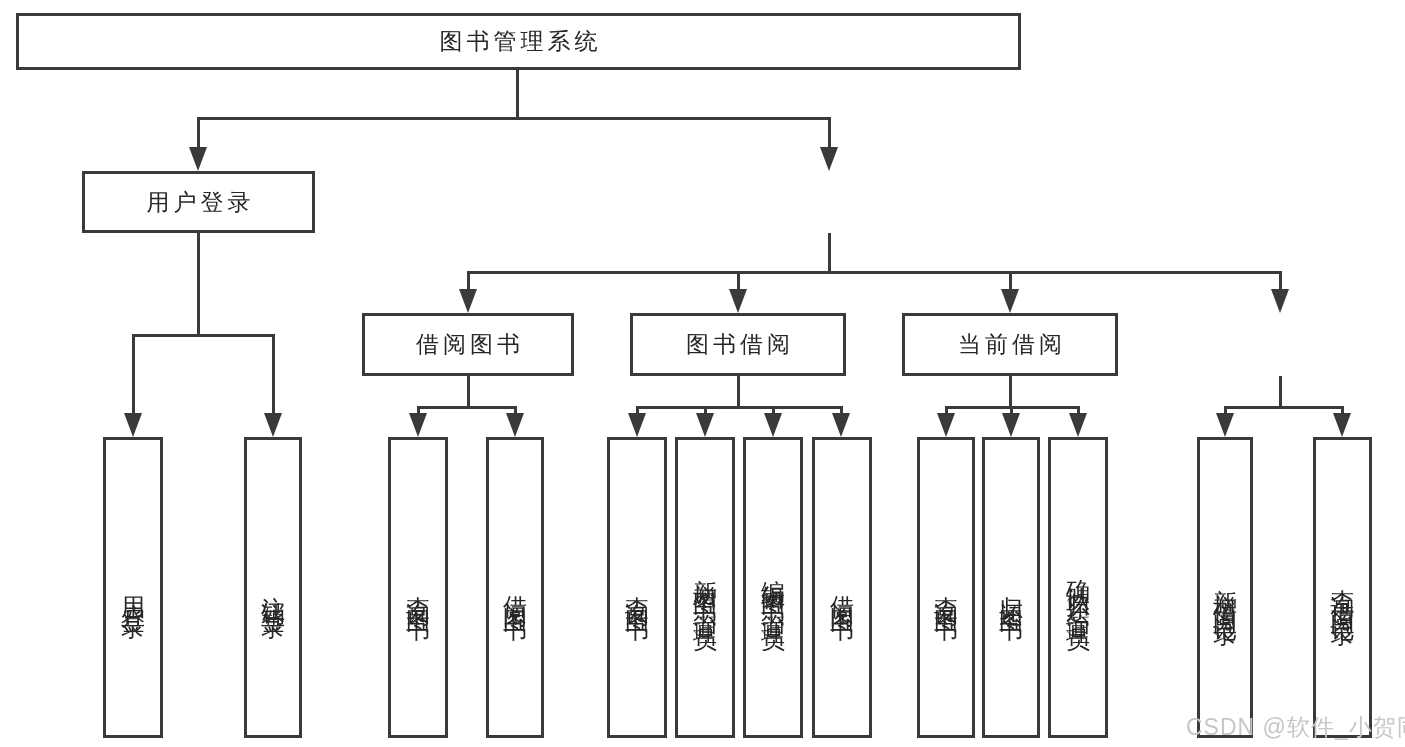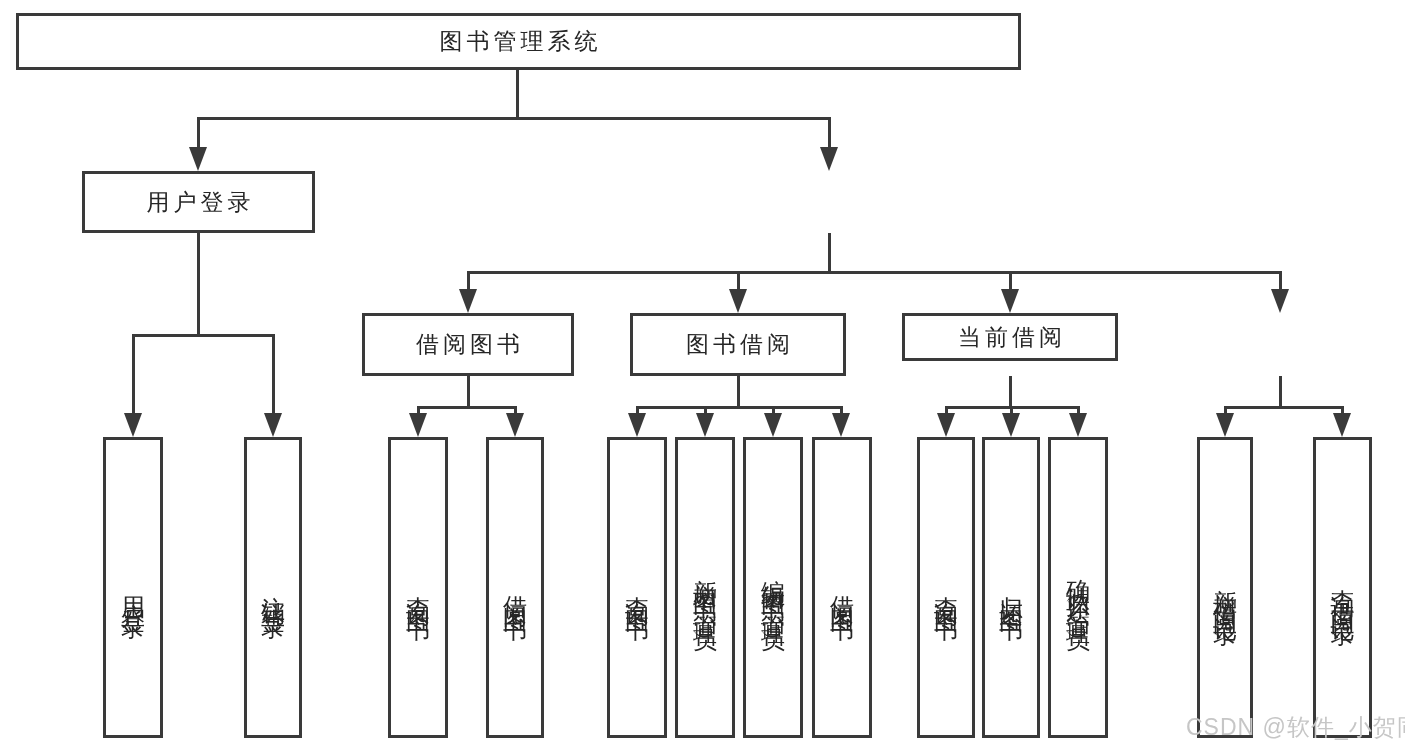--- a/index.html
+++ b/index.html
@@ -131,21 +131,21 @@
   <div class="box" style="left:82px; top:171px; width:233px; height:62px;">
     <span class="hlabel">用户登录</span>
   </div>
 
   <div class="box" style="left:362px; top:313px; width:212px; height:63px;">
     <span class="hlabel">借阅图书</span>
   </div>
   <div class="box" style="left:630px; top:313px; width:216px; height:63px;">
     <span class="hlabel">图书借阅</span>
   </div>
-  <div class="box" style="left:902px; top:313px; width:216px; height:48px;">
+  <div class="box" style="left:902px; top:313px; width:216px; height:63px;">
     <span class="hlabel">当前借阅</span>
   </div>
 
   <div class="box" style="left:103px; top:437px; width:60px; height:301px;">
     <span class="vlabel">用户登录</span>
   </div>
   <div class="box" style="left:244px; top:437px; width:58px; height:301px;">
     <span class="vlabel">注销登录</span>
   </div>
 

